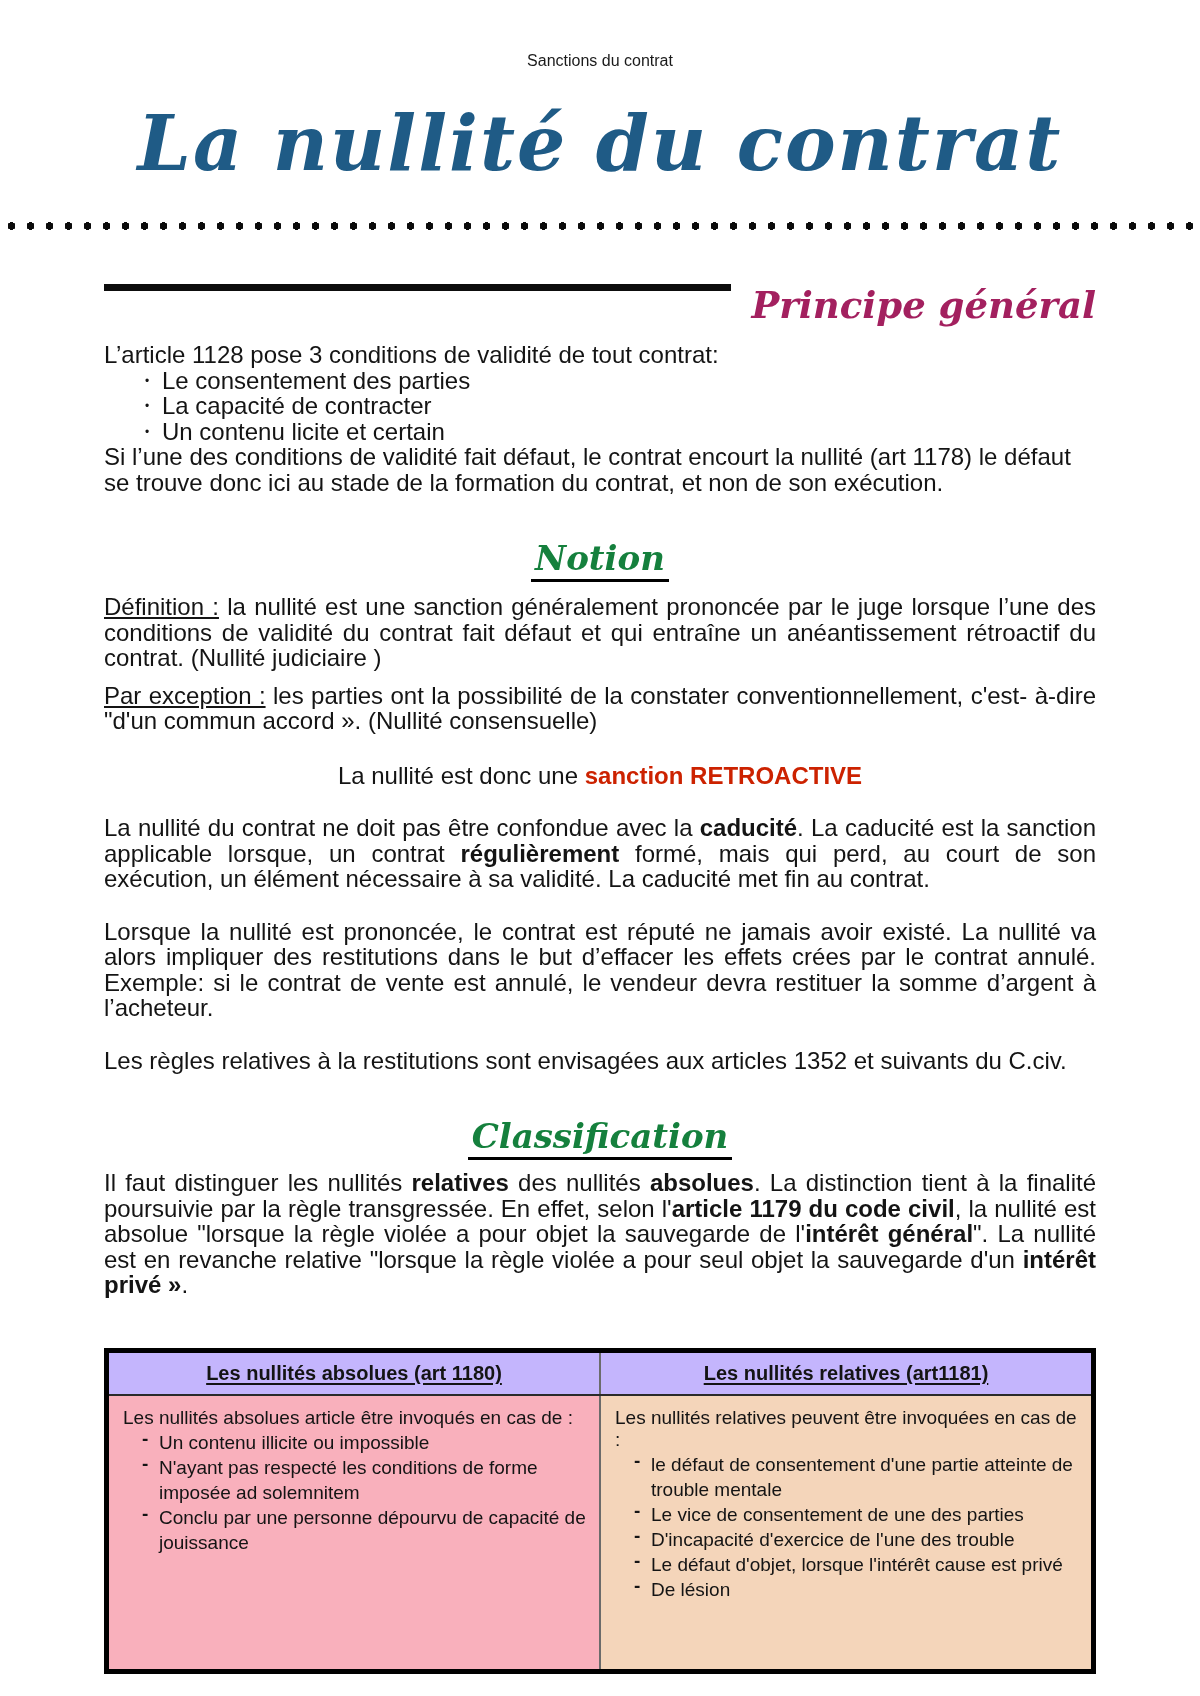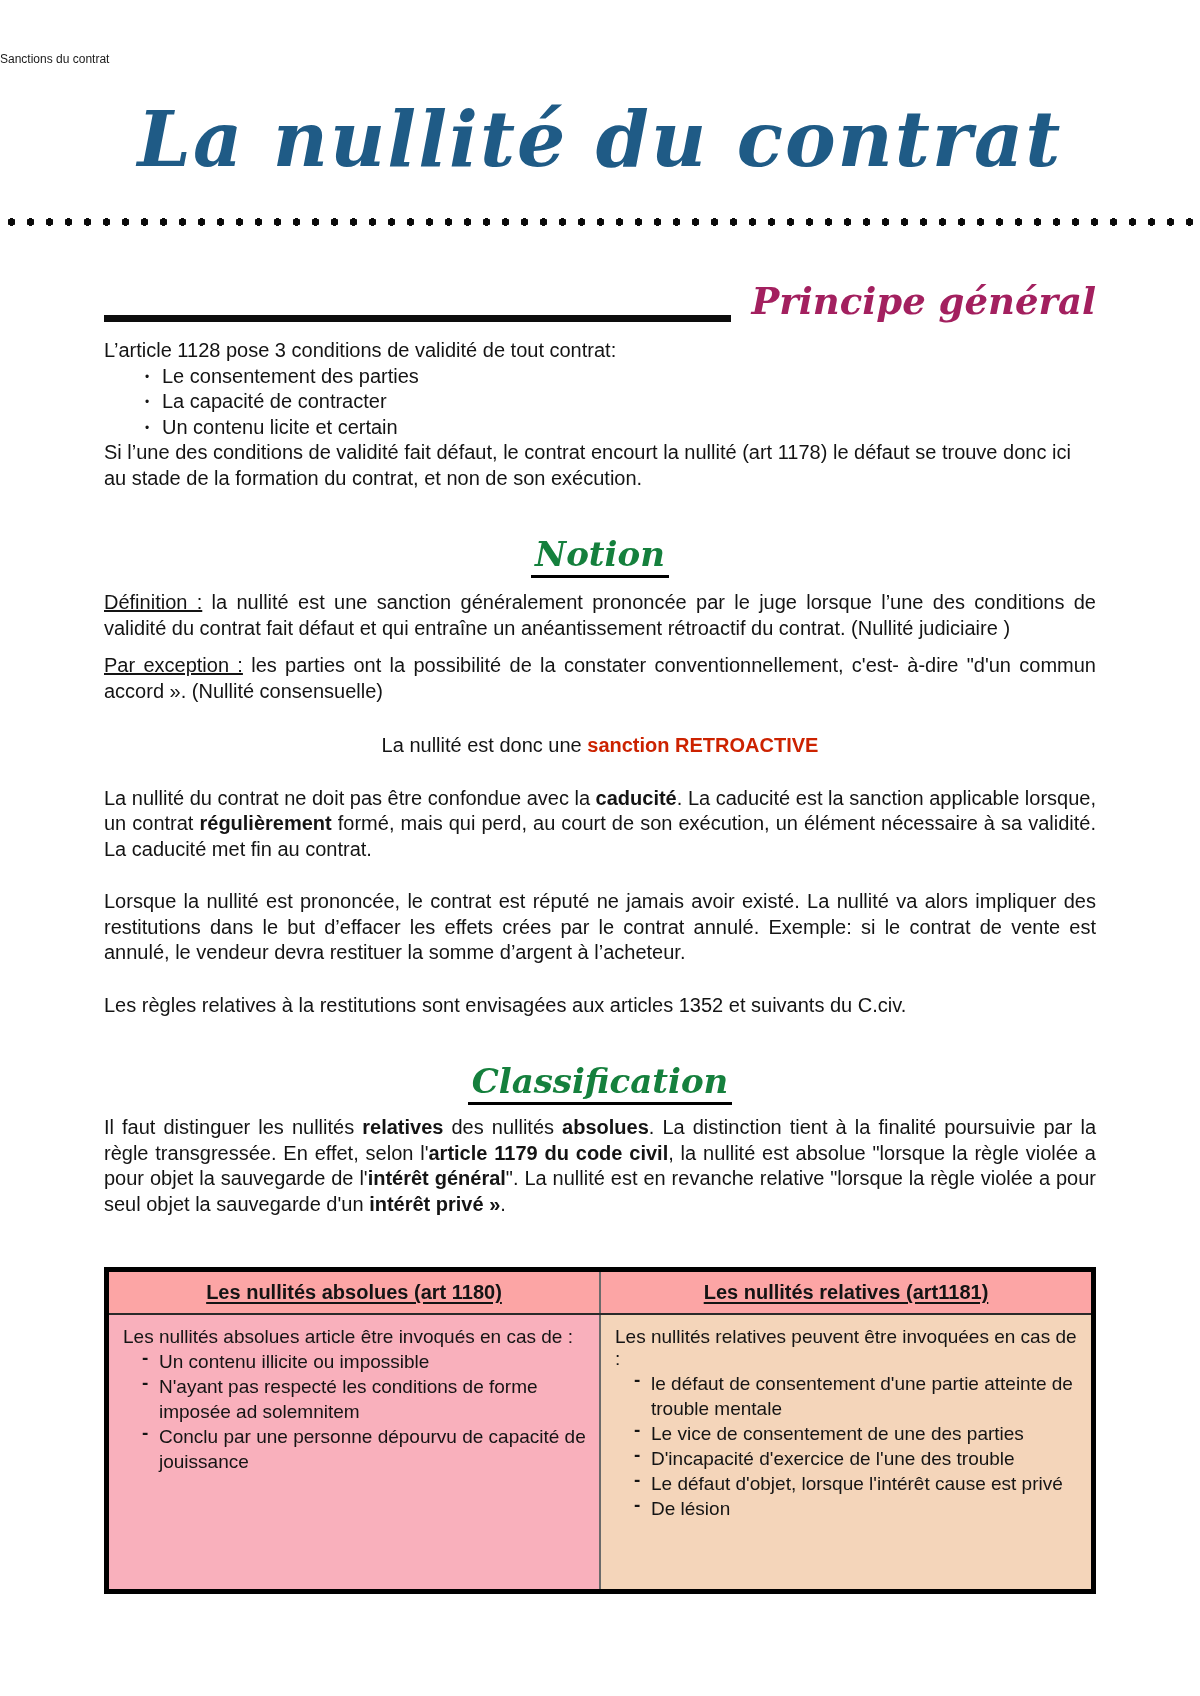--- a/index.html
+++ b/index.html
@@ -9,21 +9,22 @@
     width: 1200px;
     height: 1696px;
     margin: 0 auto;
     background: #ffffff;
     overflow: hidden;
     font-family: "Liberation Sans", sans-serif;
     color: #141414;
   }
   .doc-header {
     margin-top: 52px;
-    font-size: 12px;
+    text-align: center;
+    font-size: 16px;
     color: #1a1a1a;
   }
   .doc-title {
     margin-top: 32px;
     text-align: center;
     font-family: "DejaVu Serif", serif;
     font-style: italic;
     font-weight: bold;
     font-size: 76px;
     letter-spacing: 2px;
@@ -36,40 +37,40 @@
     width: 100%;
     background-image: radial-gradient(circle closest-side, #0b0b0b 97%, transparent 100%);
     background-size: 19px 8px;
     background-repeat: repeat-x;
     background-position: 2px 50%;
   }
   .content { padding: 0 104px; }
   .section-rule {
     margin-top: 54px;
     display: flex;
-    align-items: flex-end;
+    align-items: flex-start;
   }
   .rule-line {
     flex: 1 1 auto;
     height: 7px;
     background: #0d0d0d;
     margin-right: 20px;
   }
   .script { 
     font-family: "DejaVu Serif", serif;
     font-style: italic;
     font-weight: bold;
   }
   .pink-heading {
     font-size: 37px;
     color: #a3205f;
     white-space: nowrap;
     line-height: 1.15;
   }
-  p, li { font-size: 20px; line-height: 25.5px; }
+  p, li { font-size: 24px; line-height: 25.5px; }
   .just { text-align: justify; }
   .p-intro { margin-top: 16px; }
   .dot-list { list-style: none; padding-left: 58px; }
   .dot-list li { position: relative; }
   .dot-list li::before {
     content: "•";
     position: absolute;
     left: -17px;
     top: 1px;
     font-size: 12px;
@@ -90,21 +91,21 @@
   .classif-body { margin-top: 10px; }
   .nullity-table {
     margin-top: 50px;
     width: 100%;
     border-collapse: collapse;
     border: 5px solid #000;
     table-layout: fixed;
   }
   .nullity-table th {
     width: 50%;
-    background: #fca5a5;
+    background: #c4b5fd;
     font-size: 20px;
     font-weight: bold;
     text-align: center;
     padding: 9px 6px;
     border-bottom: 2px solid #2a2a2a;
   }
   .nullity-table th .th-text {
     text-decoration: underline;
     text-decoration-thickness: 2px;
     text-underline-offset: 3px;

